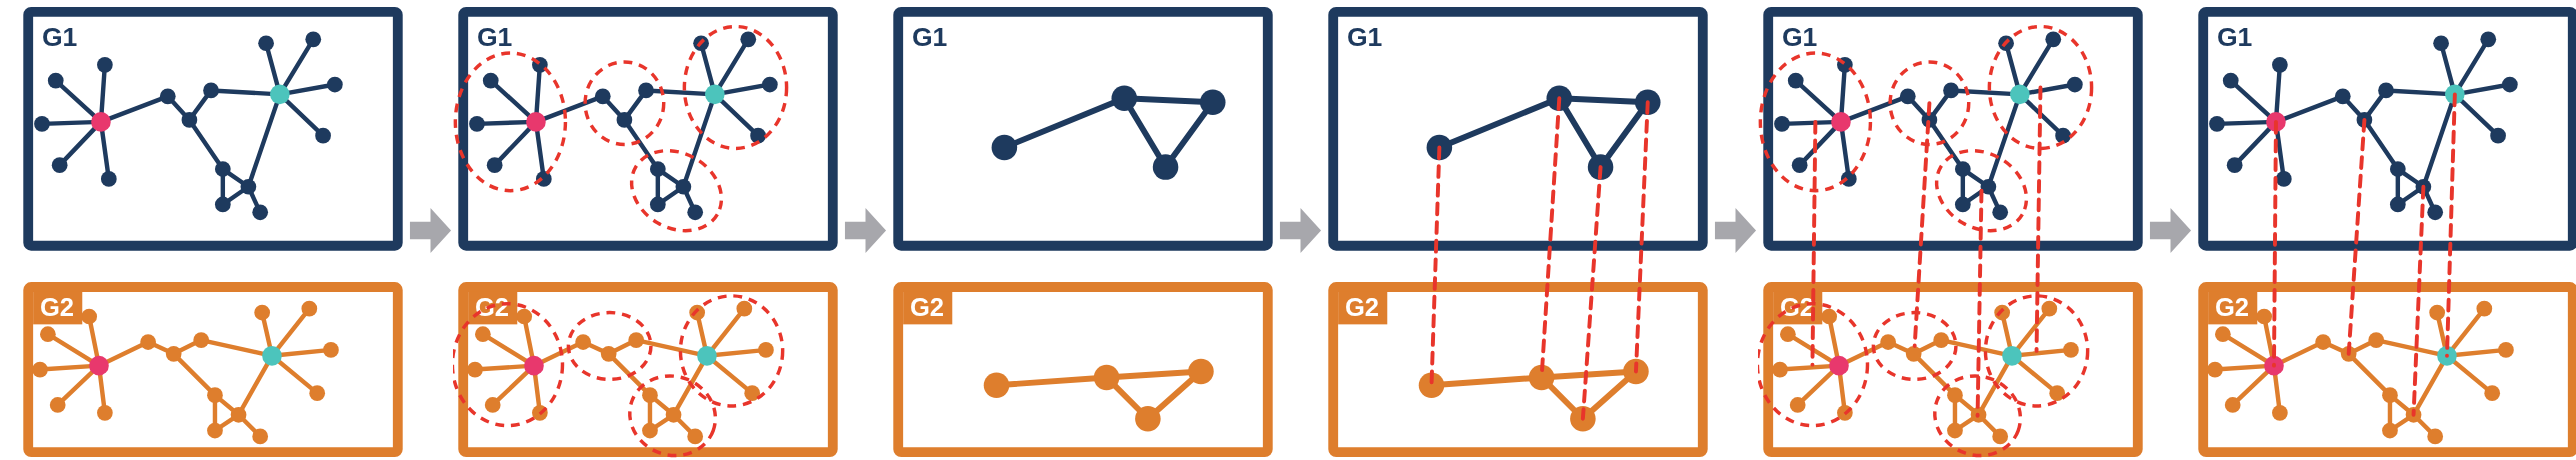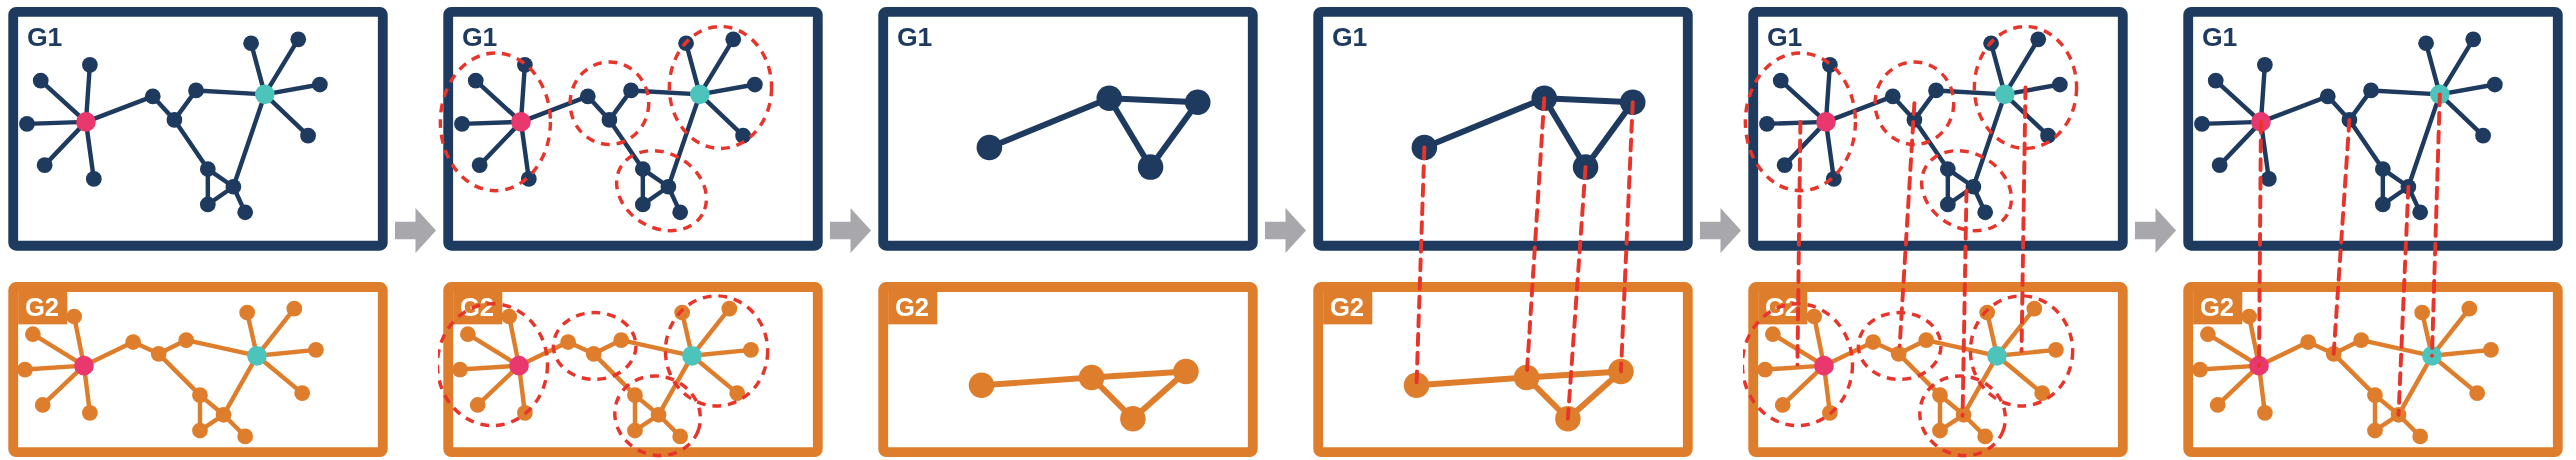--- a/index.html
+++ b/index.html
@@ -1,17 +1,17 @@
 <!DOCTYPE html>
 <html><head>
 <meta charset="utf-8">
 <style>
   html,body{margin:0;padding:0;background:#ffffff;}
   body{width:2576px;height:460px;overflow:hidden;font-family:"Liberation Sans",sans-serif;}
-  .figure{display:flex;align-items:center;width:2576px;height:460px;padding-left:3px;box-sizing:border-box;}
+  .figure{display:flex;align-items:center;width:2576px;height:460px;padding-left:18px;box-sizing:border-box;}
   .panel{width:390px;height:460px;flex:0 0 auto;position:relative;}
   .panel svg{width:390px;height:460px;display:block;}
   .arrow{width:45px;height:460px;flex:0 0 auto;display:flex;align-items:center;justify-content:center;}
   svg text{font-family:"Liberation Sans",sans-serif;}
 </style>
 </head>
 <body>
 
 <div class="figure">
   <div class="panel">

